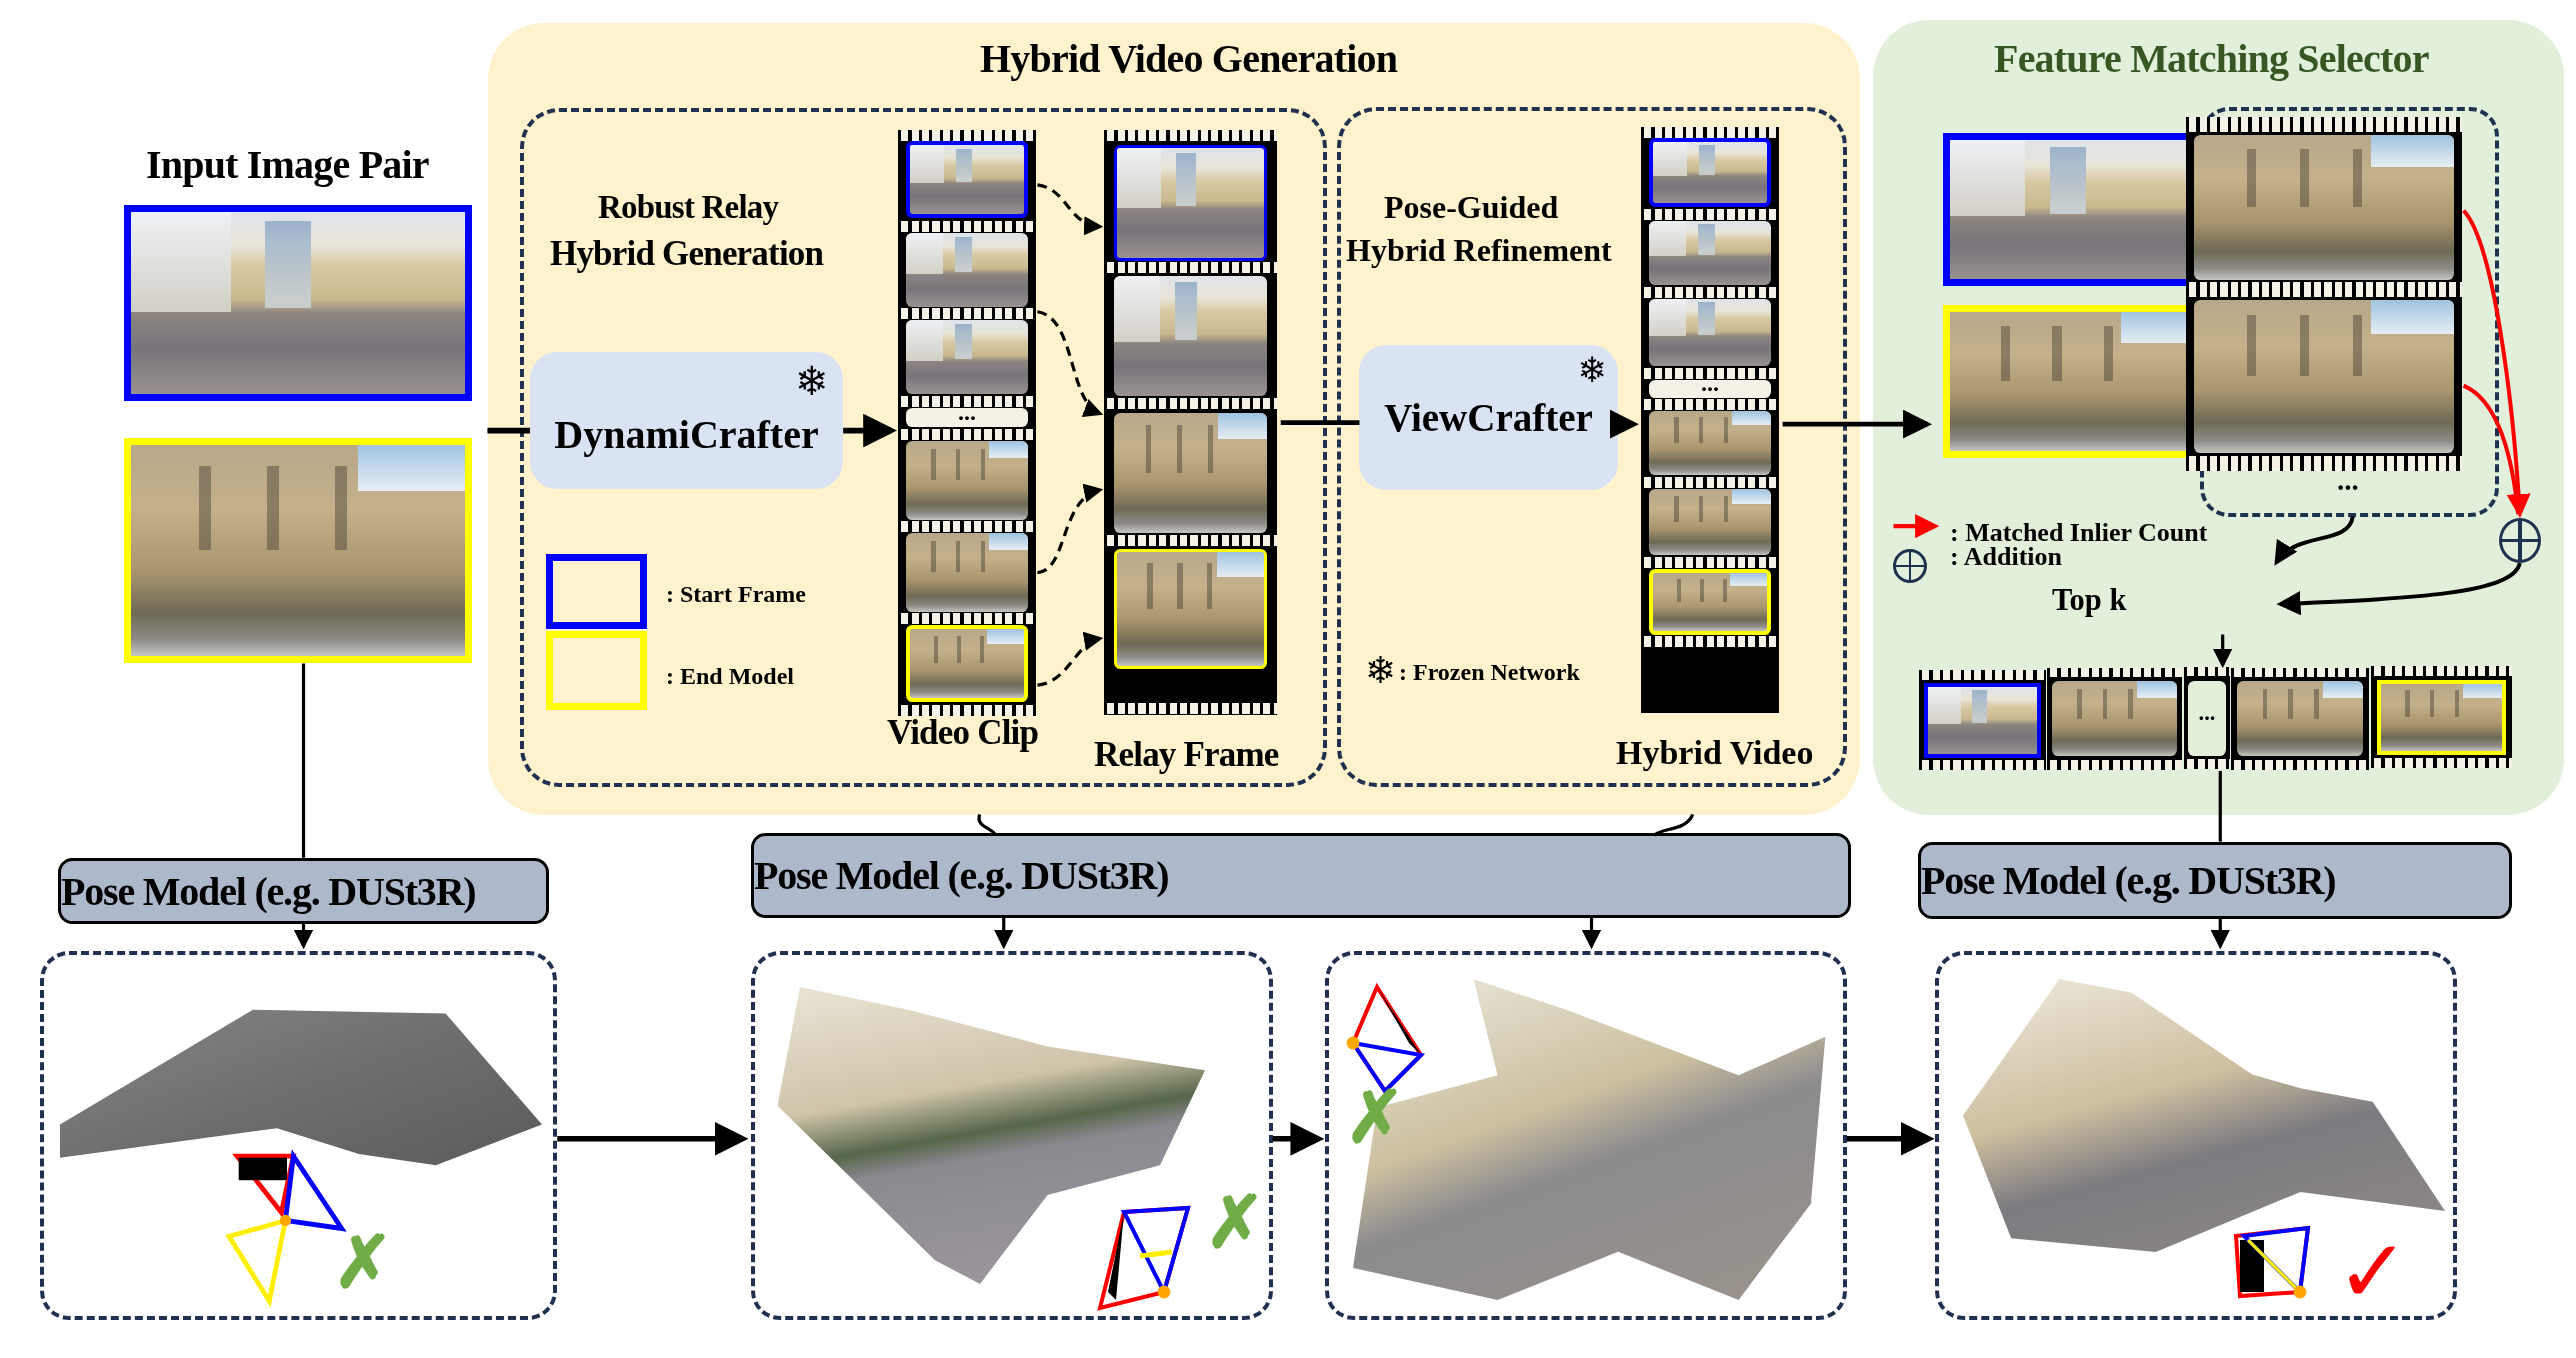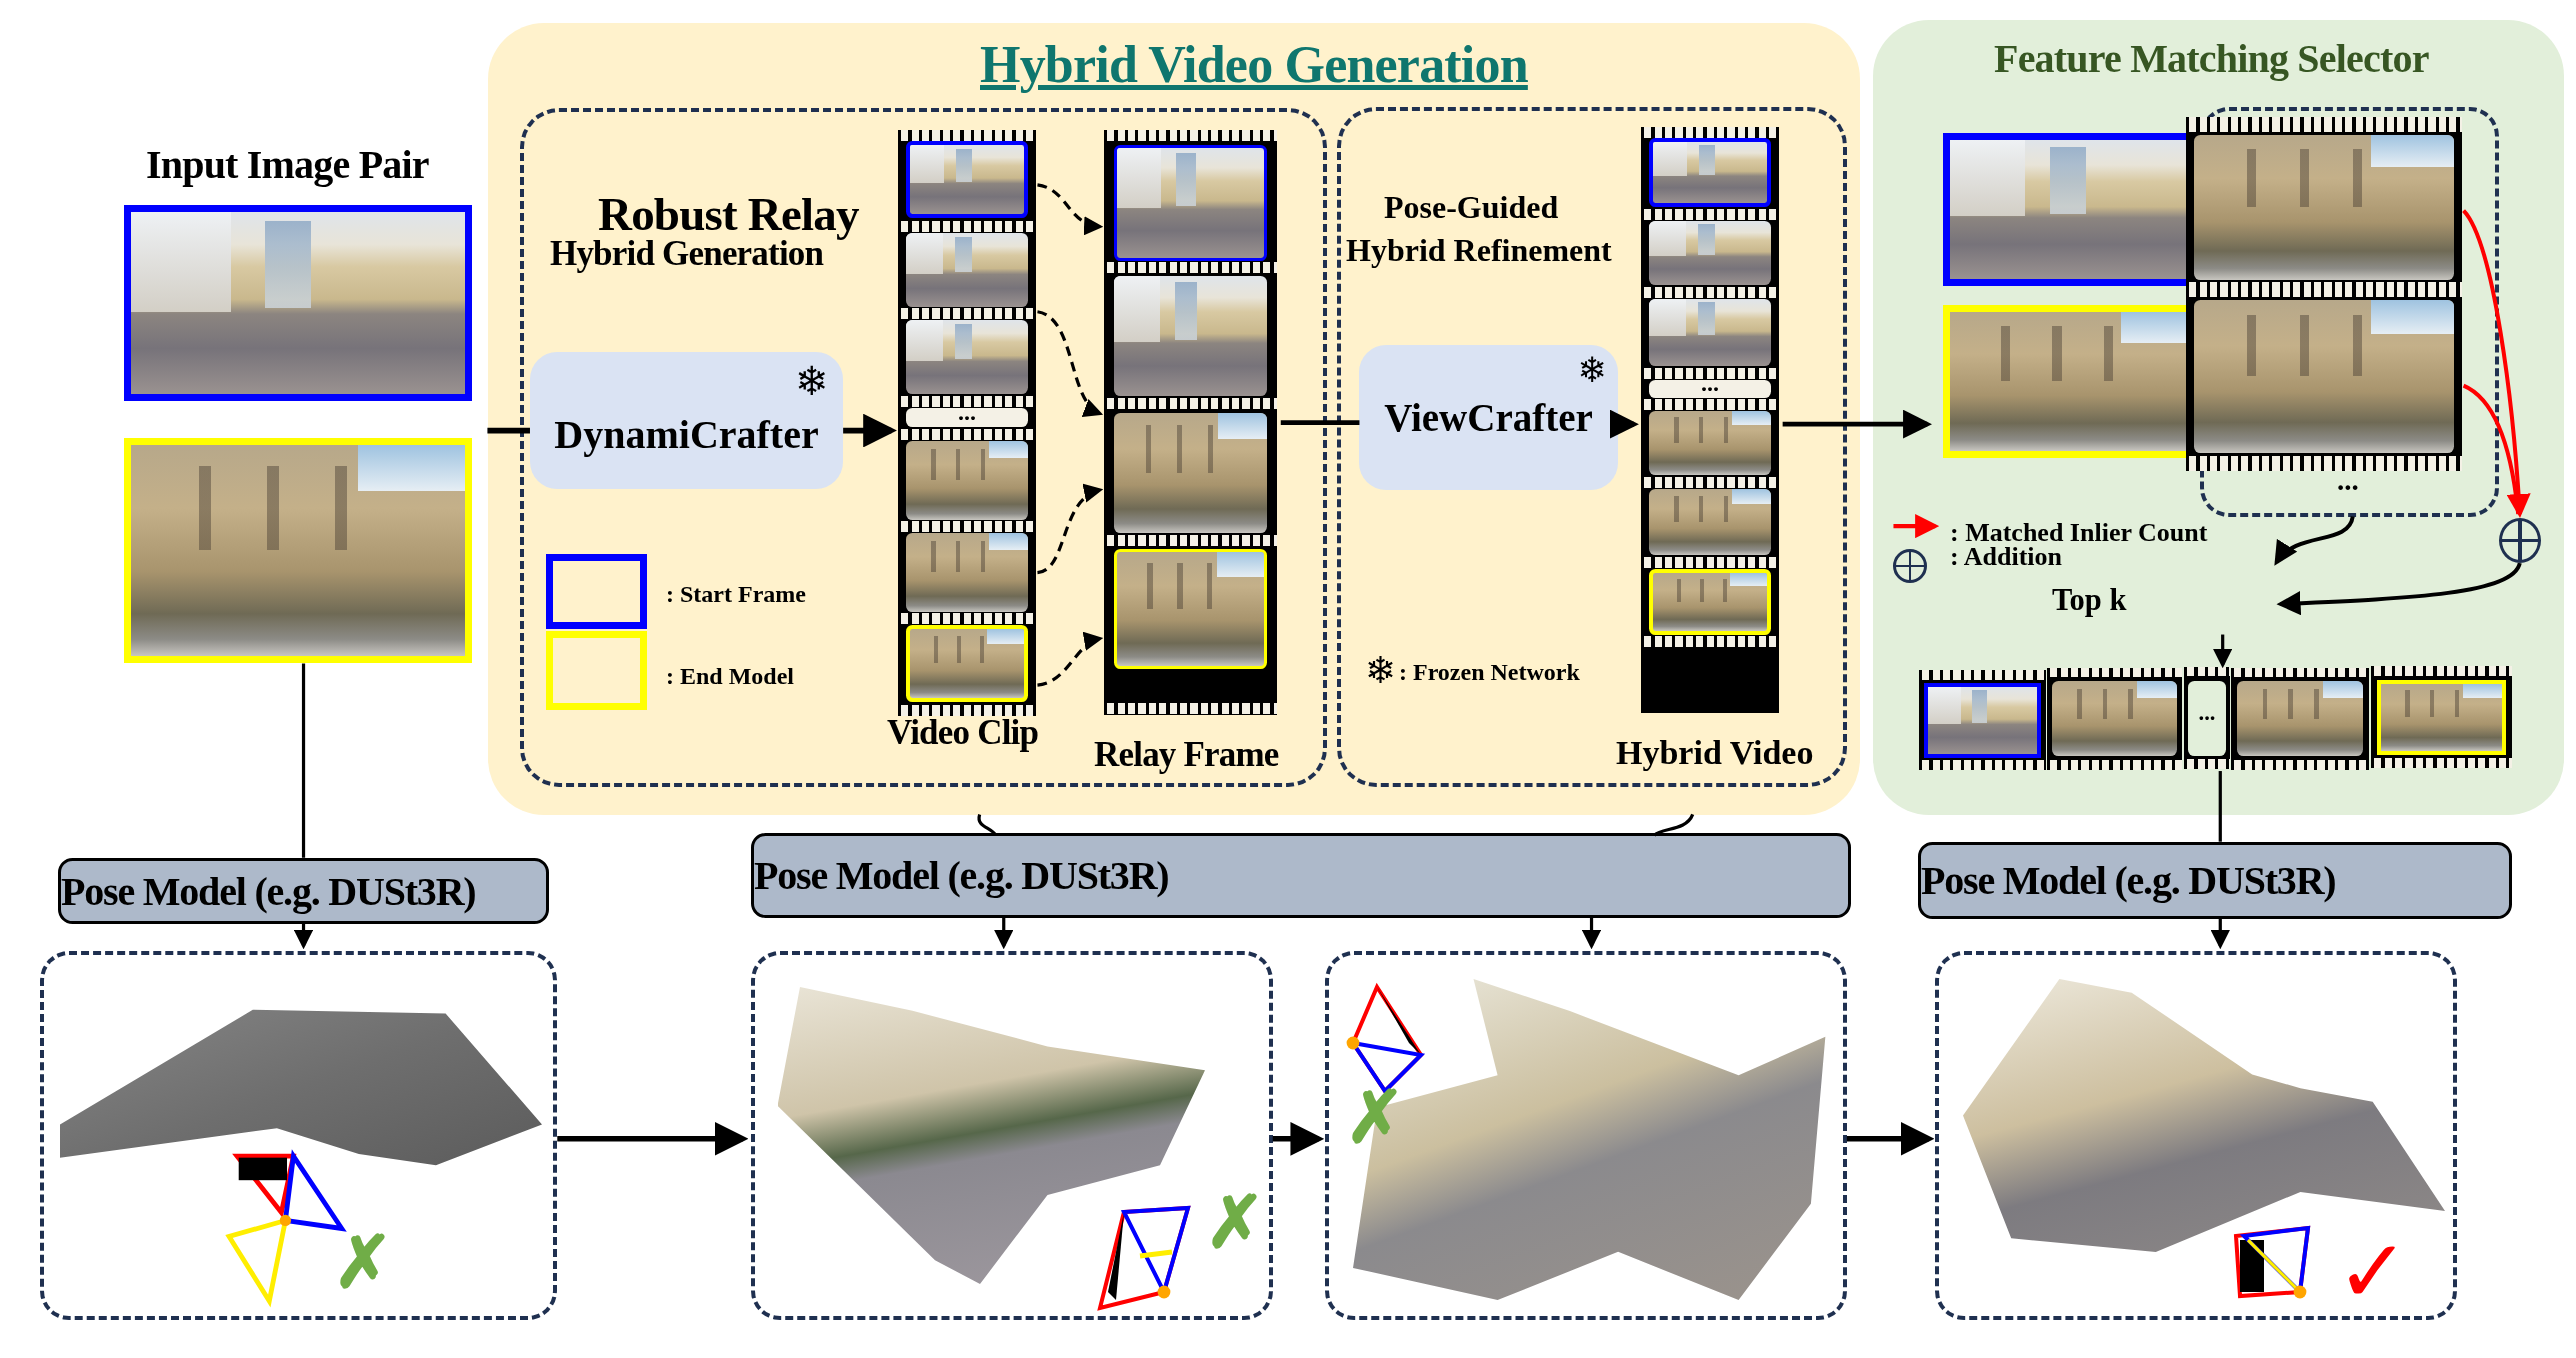--- a/index.html
+++ b/index.html
@@ -30,28 +30,28 @@
   .result-box{position:absolute;border:4px dashed #1F3050;border-radius:29px;box-sizing:border-box;background:#fff;}
   svg.overlay{position:absolute;left:0;top:0;width:2576px;height:1359px;pointer-events:none;}
 </style>
 </head>
 <body>
 
 <div class="panel-beige"></div>
 <div class="panel-green"></div>
 
 <div class="abs txt" style="left:146px;top:145px;font-size:40px;letter-spacing:-0.8px;">Input Image Pair</div>
-<div class="abs txt" style="left:980px;top:39px;font-size:52px;color:#0f766e;letter-spacing:-0.8px;text-decoration:underline;">Hybrid Video Generation</div>
+<div class="abs txt" style="left:980px;top:39px;font-size:40px;color:#000000;letter-spacing:-0.8px;">Hybrid Video Generation</div>
 <div class="abs txt" style="left:1994px;top:39px;font-size:40px;color:#375623;letter-spacing:-0.8px;">Feature Matching Selector</div>
 
 <div class="photo street bblue" style="left:124px;top:205px;width:348px;height:196px;"></div>
 <div class="photo facade byellow" style="left:124px;top:434px;width:348px;height:230px;top:438px;height:225px;"></div>
 
 <div class="dash-box" style="left:520px;top:108px;width:807px;height:679px;"></div>
-<div class="abs txt" style="left:598px;top:191px;font-size:47px;letter-spacing:-0.8px;">Robust Relay</div>
+<div class="abs txt" style="left:598px;top:191px;font-size:33px;letter-spacing:-0.8px;">Robust Relay</div>
 <div class="abs txt" style="left:550px;top:236px;font-size:35px;letter-spacing:-0.8px;">Hybrid Generation</div>
 
 <div class="model-box" style="left:530px;top:352px;width:313px;height:137px;">
   <span class="txt" style="font-size:40px;margin-top:29px;">DynamiCrafter</span>
   <span class="abs" style="right:14.5px;top:6.4px;font-size:40px;">❄</span>
 </div>
 
 <div class="abs" style="left:546px;top:554px;width:101px;height:75px;border:7.2px solid #0000FF;box-sizing:border-box;"></div>
 <div class="abs txt" style="left:666px;top:582px;font-size:24px;">: Start Frame</div>
 <div class="abs" style="left:546px;top:631px;width:101px;height:79px;border:7.2px solid #FFFF00;box-sizing:border-box;"></div>

